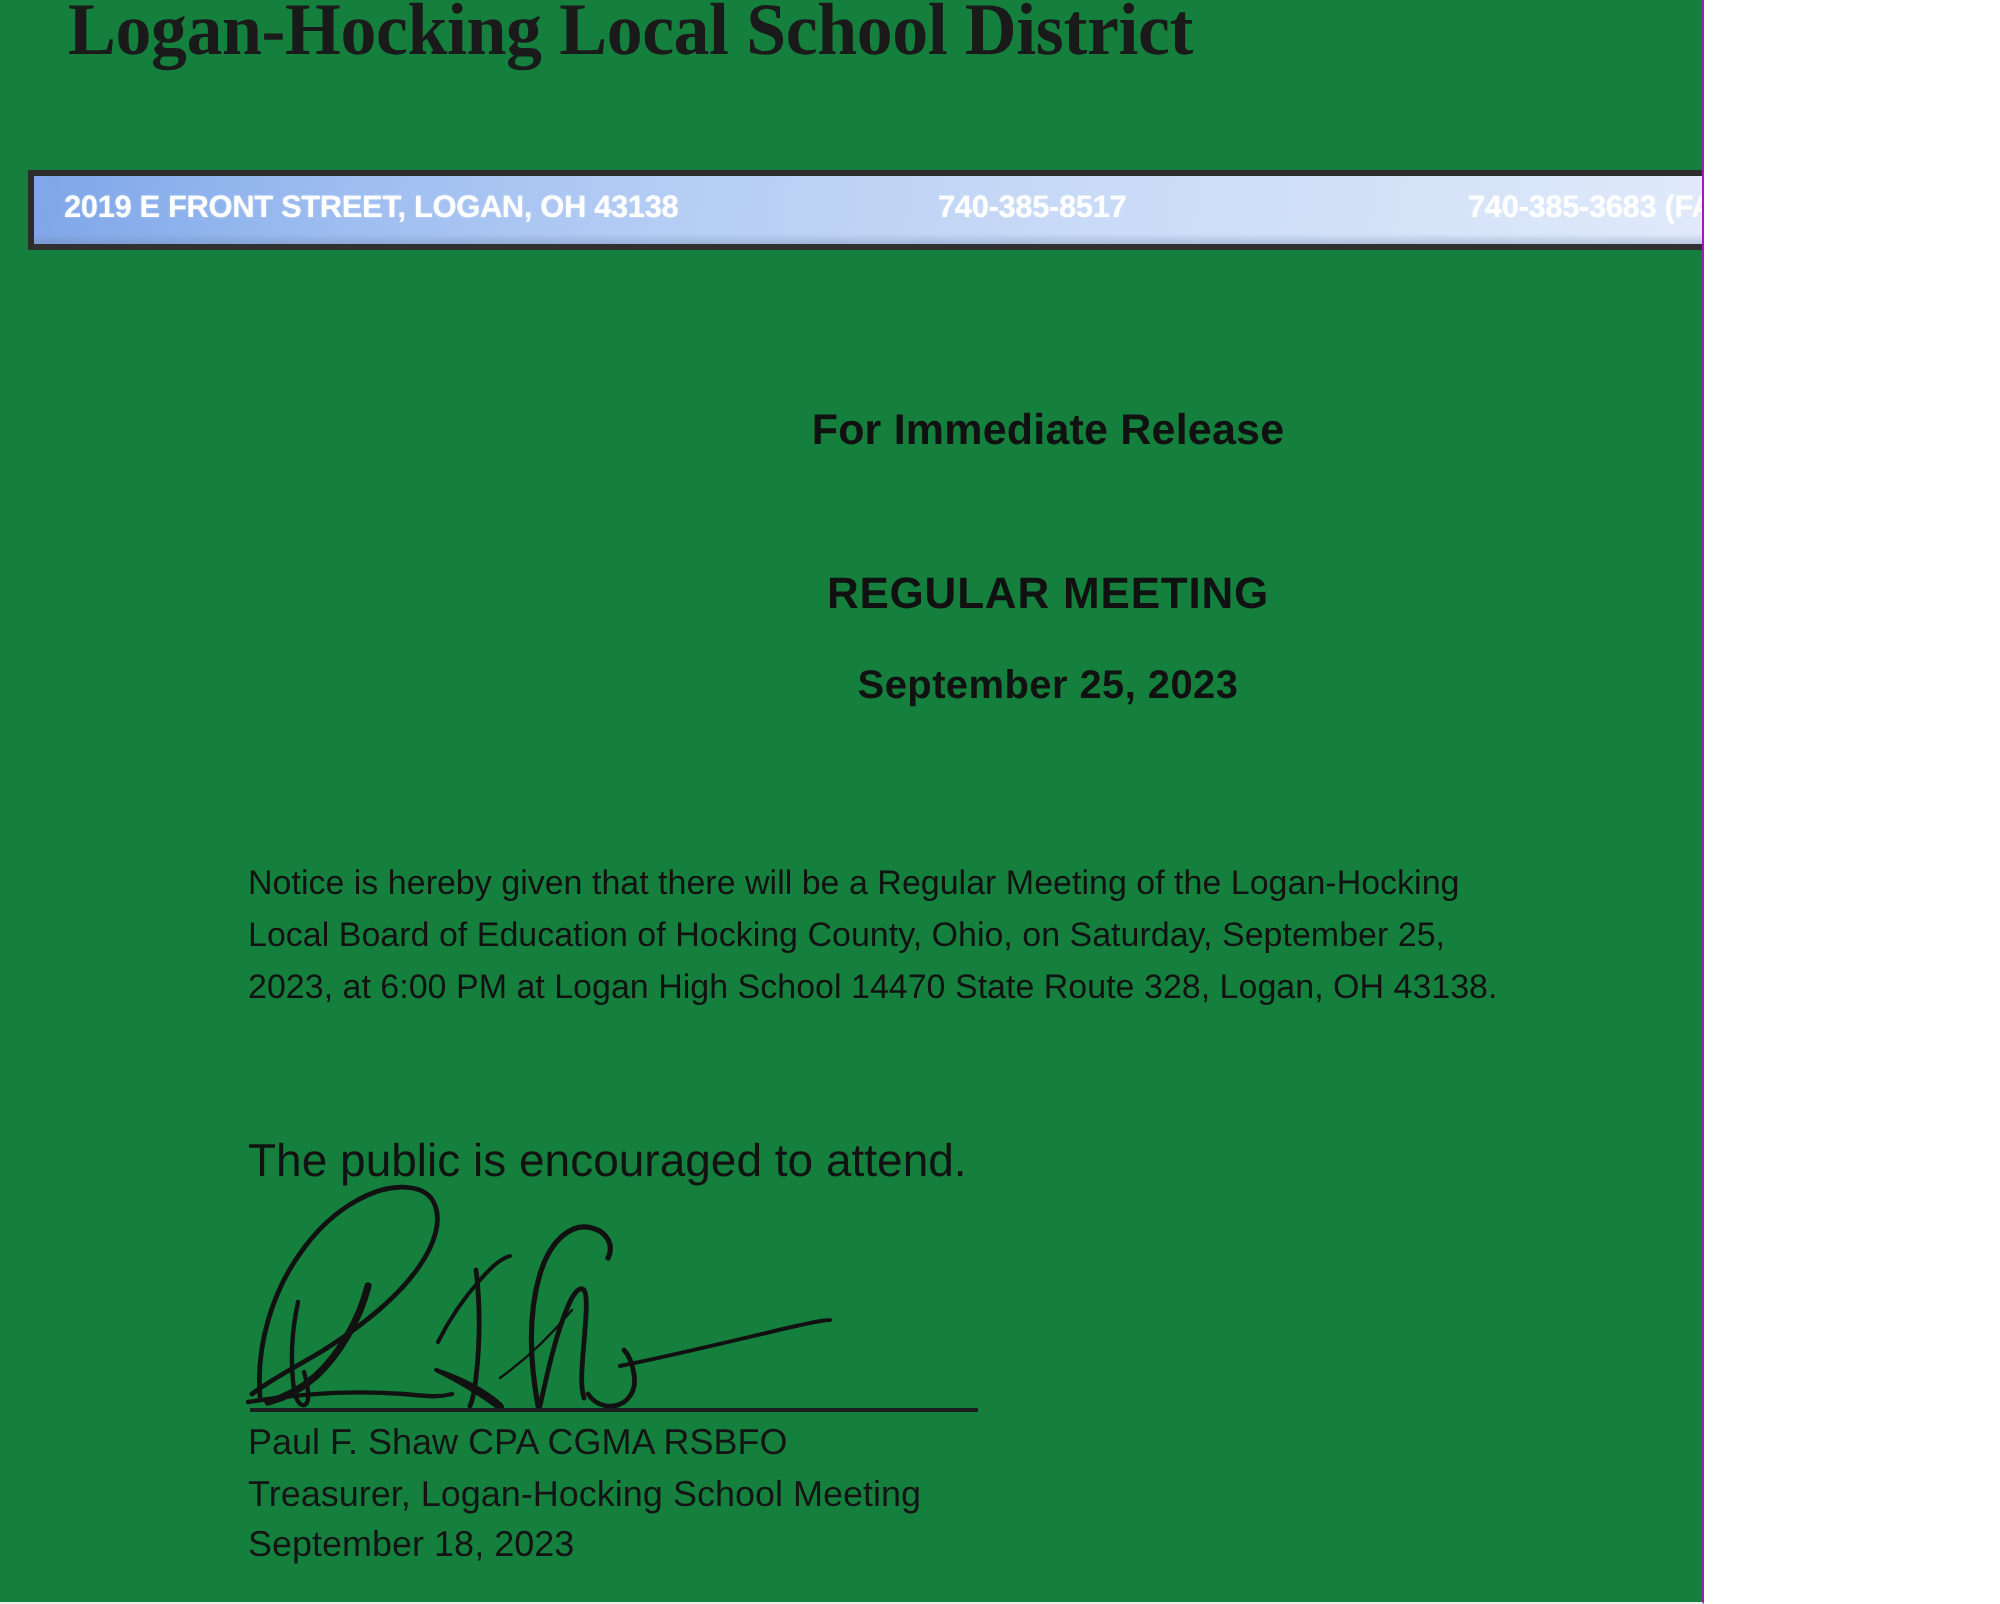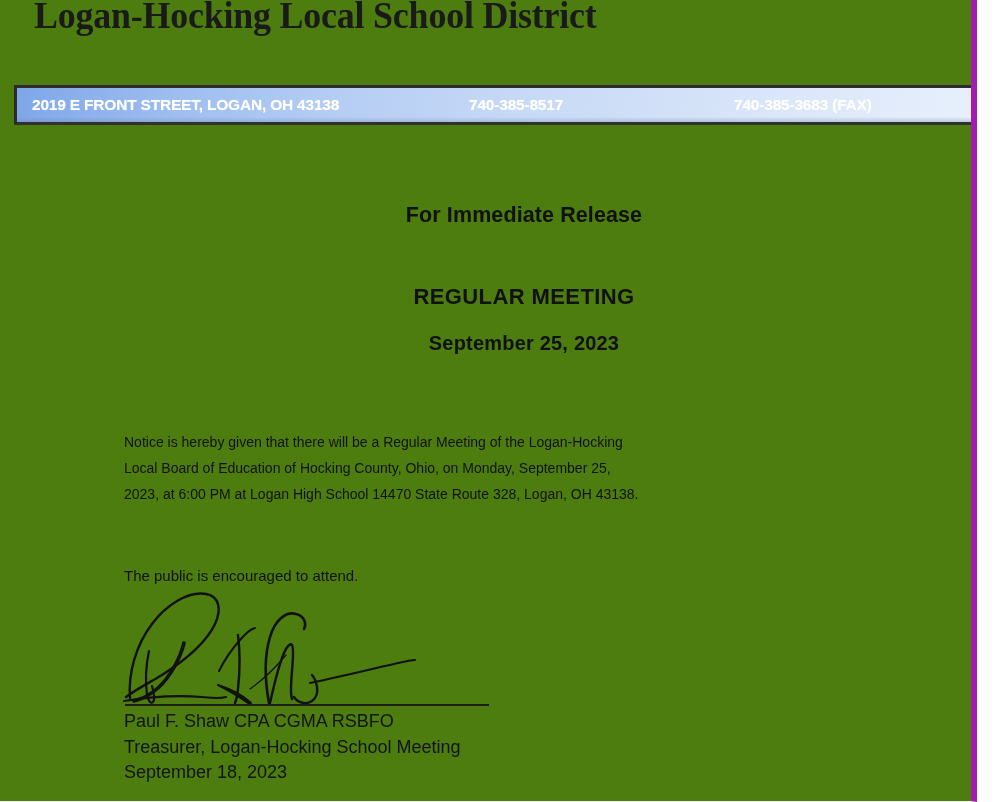--- a/index.html
+++ b/index.html
@@ -4,27 +4,27 @@
 <title>Logan-Hocking Local School District — Public Notice</title>
 <style>
   html, body {
     margin: 0;
     padding: 0;
     background: #ffffff;
   }
 
   .page {
     position: relative;
-    width: 977px;
+    width: 852px;
     height: 802px;
-    background: #4d7c0f;
+    background: #15803d;
     overflow: hidden;
     font-family: "Liberation Sans", sans-serif;
     box-sizing: border-box;
-    border-right: 6px solid #a21caf;
+    border-right: 1px solid #a21caf;
     border-bottom: 1px solid #efefef;
   }
 
   
   .letterhead-title {
     position: absolute;
     left: 34px;
     top: -6px;
     font-family: "Liberation Serif", "DejaVu Serif", serif;
     font-weight: bold;
@@ -114,32 +114,32 @@
 
   
   .notice-body {
     position: absolute;
     left: 124px;
     top: 429px;
     width: 766px;
     text-align: justify;
     text-justify: inter-word;
     font-family: "Liberation Sans", sans-serif;
-    font-size: 14px;
+    font-size: 17px;
     line-height: 26px;
     color: #121212;
   }
   .notice-body > span { display: block; }
 
   .attend-line {
     position: absolute;
     left: 124px;
     top: 567px;
     font-family: "Liberation Sans", sans-serif;
-    font-size: 15px;
+    font-size: 23px;
     color: #121212;
   }
 
   
   .signature-area {
     position: absolute;
     left: 118px;
     top: 585px;
     width: 390px;
     height: 125px;
@@ -181,21 +181,21 @@
   </div>
 
   <div class="heading-block heading-release">For Immediate Release</div>
 
   <div class="heading-block heading-meeting">REGULAR MEETING</div>
 
   <div class="heading-block heading-date">September 25, 2023</div>
 
   <div class="notice-body">
     <span>Notice is hereby given that there will be a Regular Meeting of the Logan-Hocking</span>
-    <span>Local Board of Education of Hocking County, Ohio, on Monday, September 25,</span>
+    <span>Local Board of Education of Hocking County, Ohio, on Saturday, September 25,</span>
     <span>2023, at 6:00 PM at Logan High School 14470 State Route 328, Logan, OH  43138.</span>
   </div>
 
   <div class="attend-line">The public is encouraged to attend.</div>
 
   <div class="signature-area">
     <svg viewBox="0 0 390 125" preserveAspectRatio="none" aria-hidden="true">
       <g fill="none" stroke="#111111" stroke-linecap="round" stroke-linejoin="round">
 
         <path d="M12,113 C10,88 18,60 34,39 C48,20 70,6 88,9 C101,11 104,24 97,39

